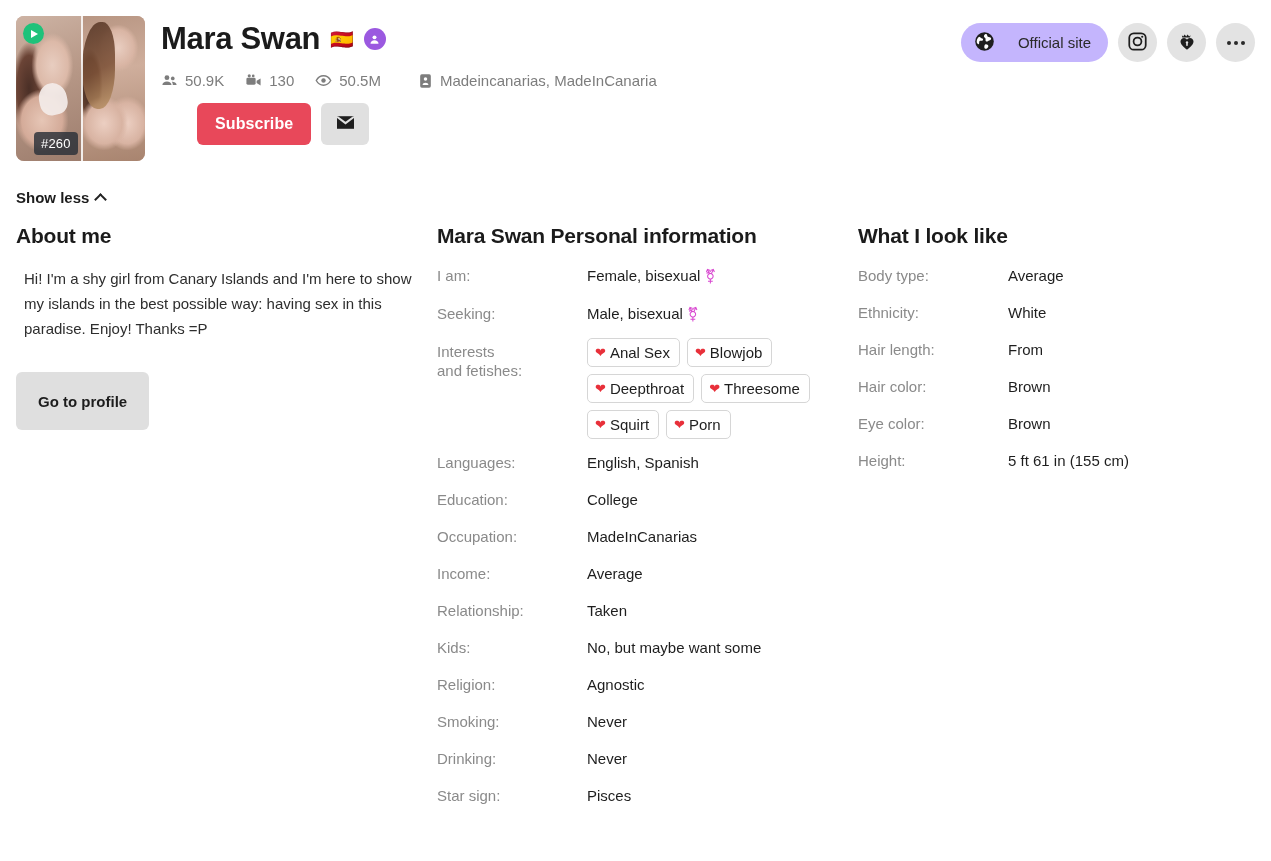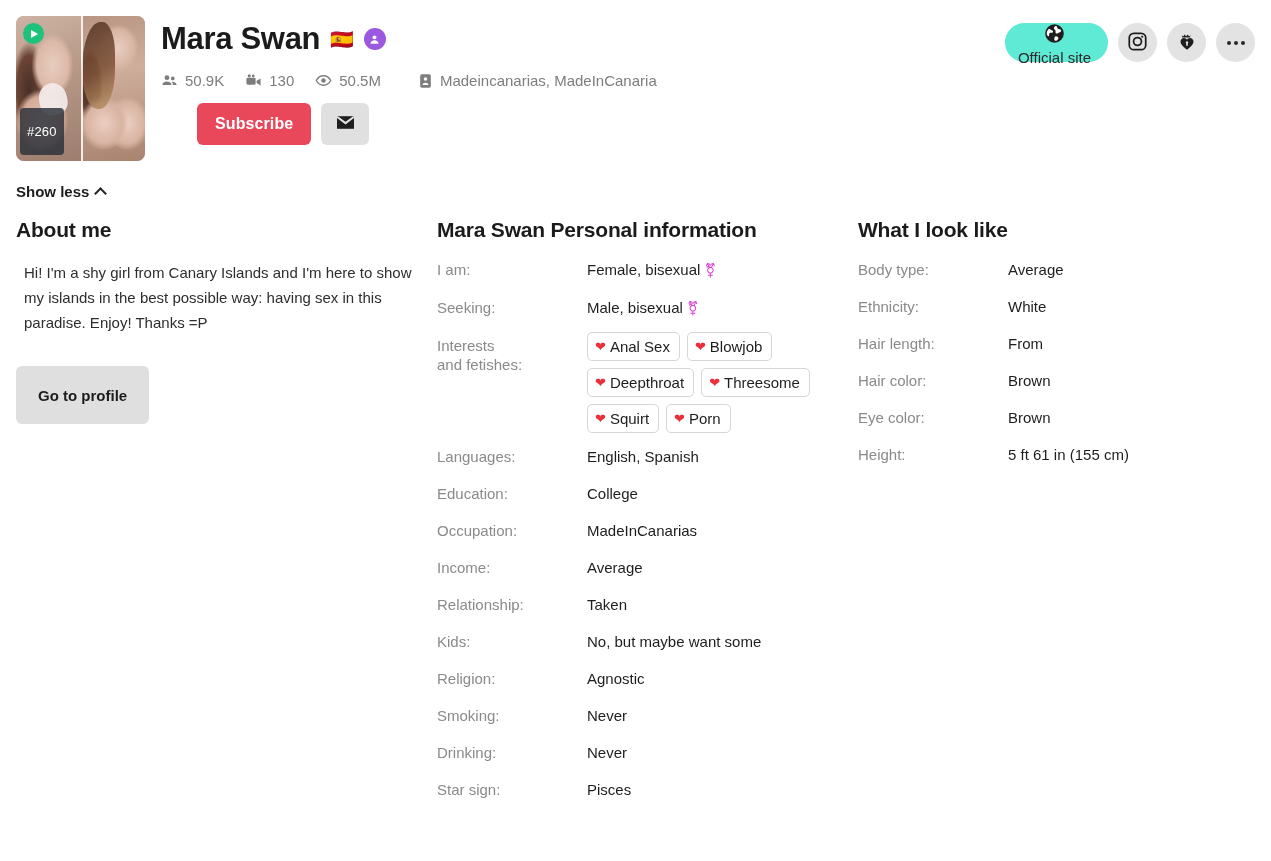--- a/index.html
+++ b/index.html
@@ -94,26 +94,26 @@
   .play-badge .tri {
     width: 0; height: 0;
     border-left: 7px solid #ffffff;
     border-top: 4.5px solid transparent;
     border-bottom: 4.5px solid transparent;
     margin-left: 2px;
   }
 
   .rank-badge {
     position: absolute;
-    left: 4px; bottom: 6px;
+    left: 18px; bottom: 6px;
     background: rgba(42,48,56,.82);
     color: #ffffff;
     font-size: 13px;
     line-height: 1;
-    padding: 17px 7px;
+    padding: 5px 7px;
     border-radius: 4px;
     letter-spacing: .2px;
   }
 
   .head-main {
     margin-left: 16px;
     padding-top: 6px;
     flex: 1 1 auto;
     min-width: 0;
   }
@@ -193,33 +193,32 @@
 
   .header-actions {
     position: absolute;
     right: 16px;
     top: 23px;
     display: flex;
     align-items: center;
     gap: 10px;
   }
   .official-pill {
-    background: #5eead4;
+    background: #c4b5fd;
     border: none;
     border-radius: 20px;
     height: 39px;
     display: flex;
     align-items: center;
-    gap: 2px;
+    gap: 23px;
     padding: 0 17px 0 13px;
     font-size: 15px;
     font-family: inherit;
     color: #2a2a2a;
     cursor: pointer;
-    flex-direction: column;
   }
   .round-btn {
     background: #e3e3e3;
     border: none;
     border-radius: 50%;
     width: 39px; height: 39px;
     display: flex;
     align-items: center;
     justify-content: center;
     cursor: pointer;
@@ -228,21 +227,21 @@
   .dots { display: flex; gap: 3px; }
   .dots i {
     width: 4px; height: 4px;
     border-radius: 50%;
     background: #2a2a2a;
     display: block;
   }
 
   
   .show-less {
-    margin: 22px 0 0 16px;
+    margin: 28px 0 0 16px;
     display: inline-flex;
     align-items: center;
     gap: 7px;
     font-size: 15px;
     font-weight: bold;
     color: #1c1c1c;
     cursor: pointer;
     user-select: none;
   }
   .chev-up {

